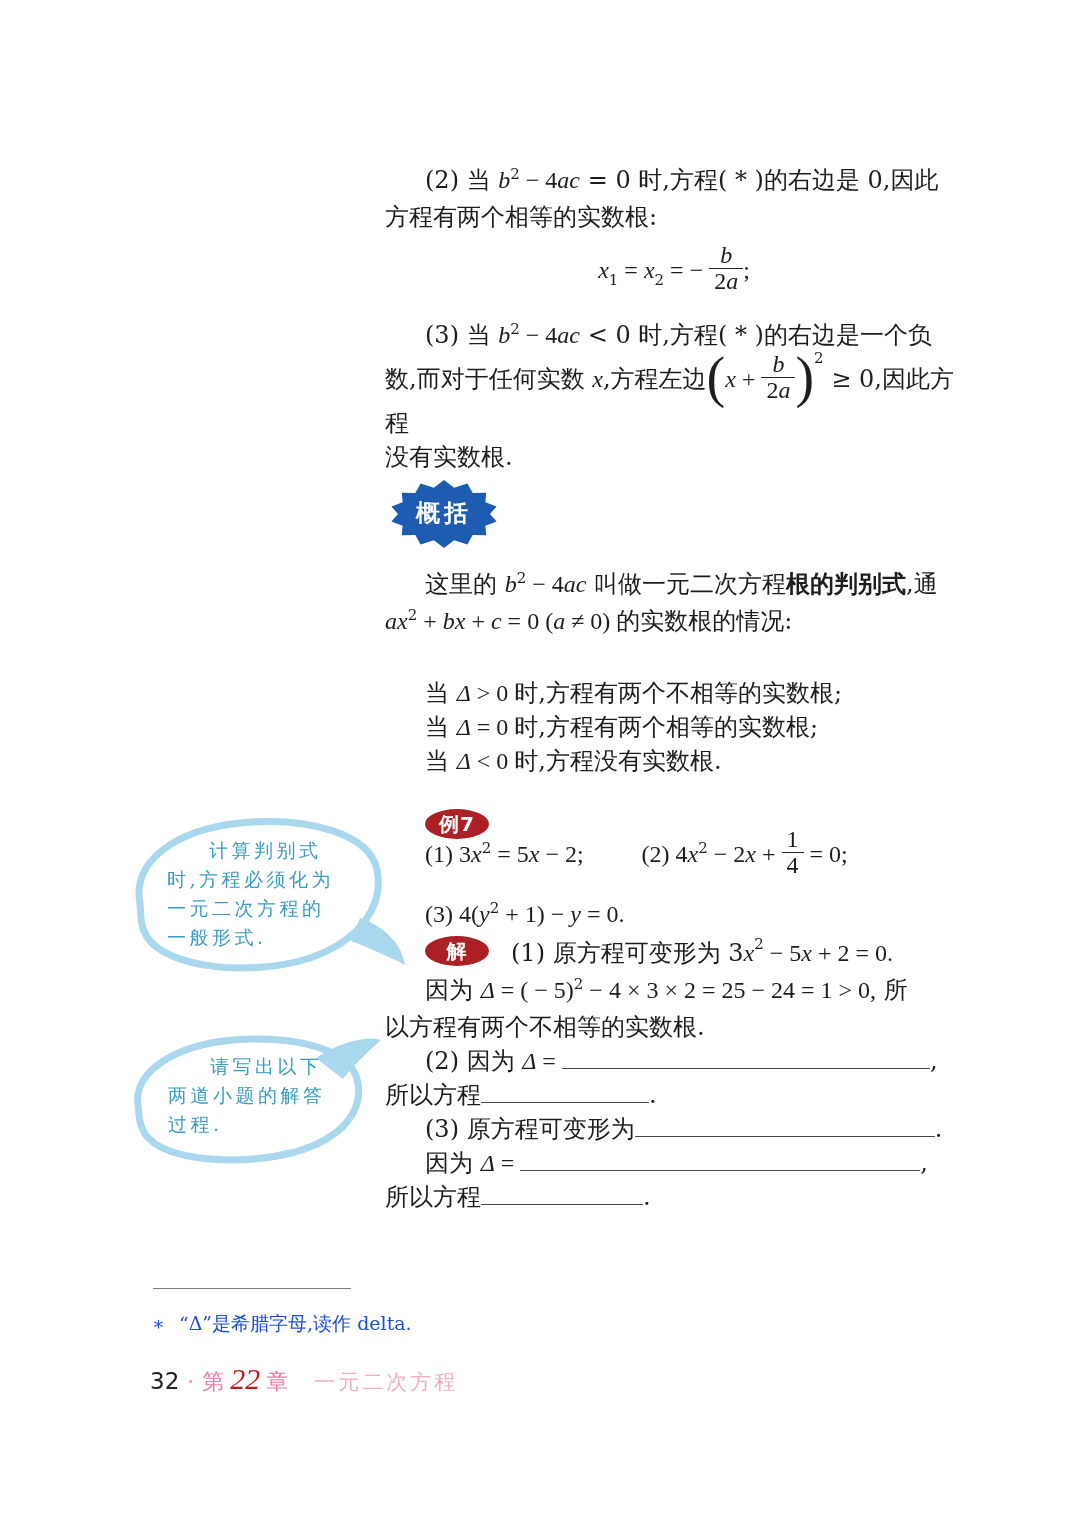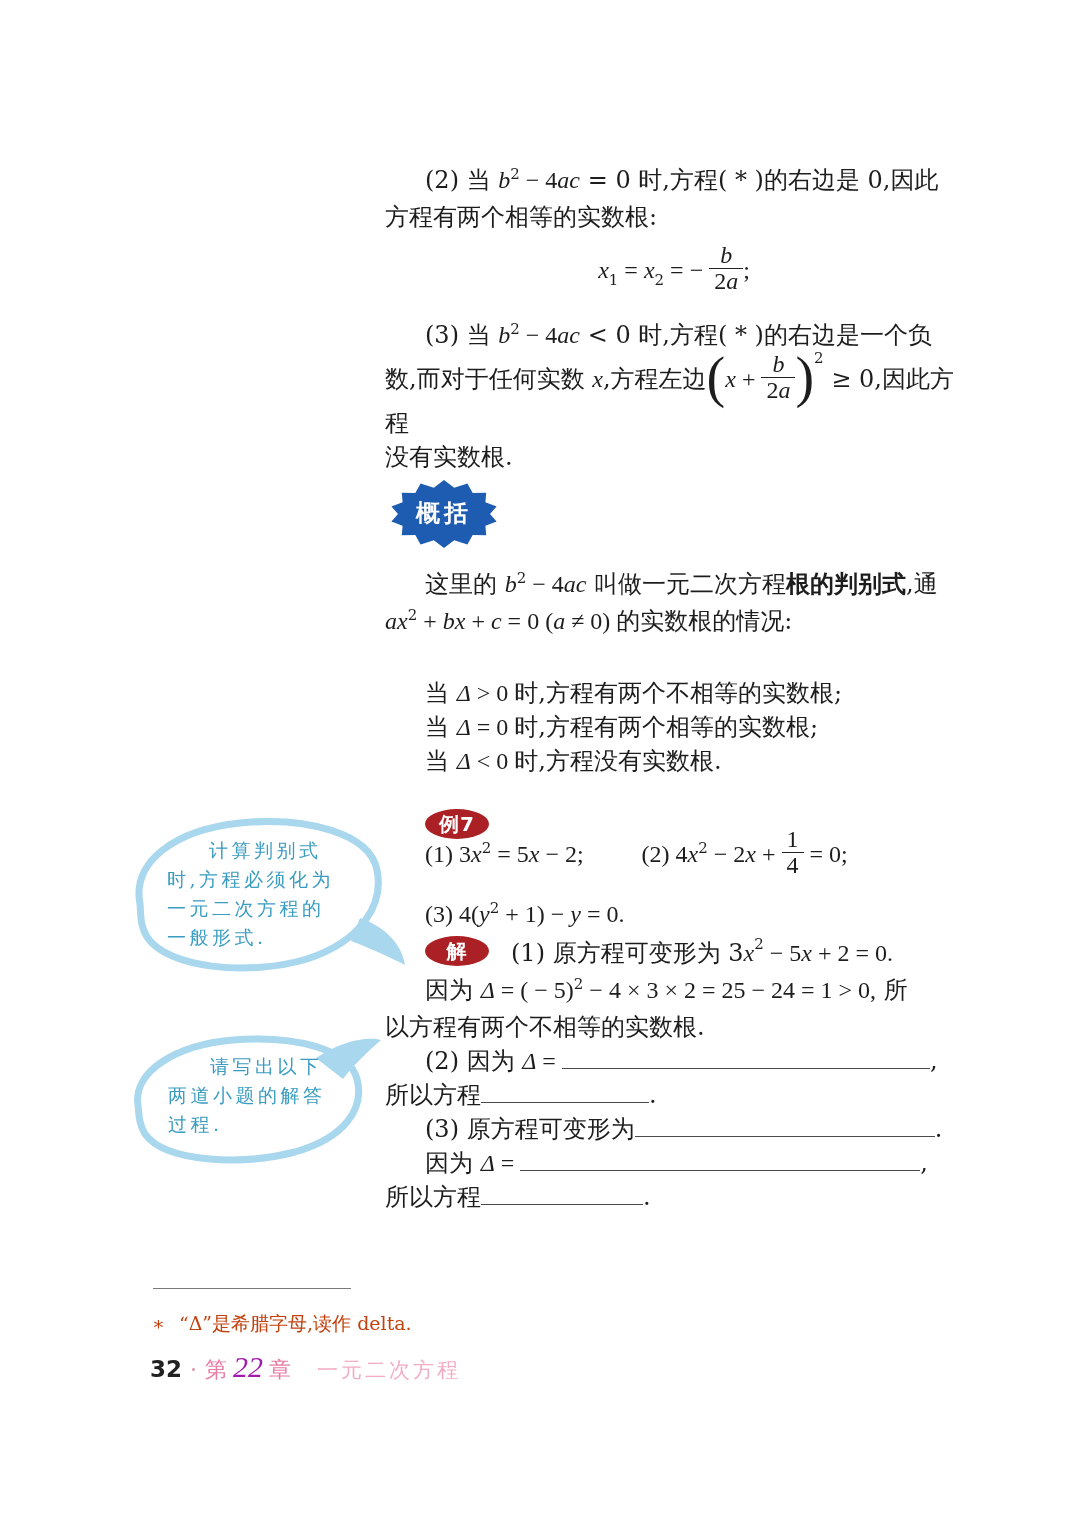--- a/index.html
+++ b/index.html
@@ -36,28 +36,28 @@
         align-items:center;justify-content:center;color:#fff;font-size:24px;font-weight:700;
         letter-spacing:4px;font-family:"DejaVu Sans","Liberation Sans",sans-serif;}
   
   .bubble{position:absolute;}
   .bubble .btext{position:absolute;font-size:19px;line-height:29px;letter-spacing:3.5px;
         color:#3a9cc0;font-family:"DejaVu Serif","Liberation Serif",serif;}
   .bubble .btext .bline:first-child{text-indent:42px;}
   
   .footnote-divider{position:absolute;left:153px;top:1288px;width:198px;height:0;
         border-top:1.6px solid #7a7a7a;}
-  .footnote{position:absolute;left:152px;top:1311px;font-size:19px;color:#c2410c;text-align:right;}
+  .footnote{position:absolute;left:152px;top:1311px;font-size:19px;color:#1d4ed8;text-align:right;}
   .footnote .marker{margin-right:14px;}
   .page-footer{position:absolute;left:150px;top:1350px;display:flex;align-items:baseline;}
   .page-footer .pgnum{font-family:"DejaVu Sans","Liberation Sans",sans-serif;
-        font-weight:700;font-size:23px;color:#222;}
+        font-weight:400;font-size:23px;color:#222;}
   .page-footer .sep{color:#e08aaa;font-size:22px;margin:0 8px;}
   .page-footer .chap{color:#e87aa4;font-size:22px;}
-  .page-footer .chapnum{color:#a21caf;font-size:30px;font-style:italic;margin:0 6px;
+  .page-footer .chapnum{color:#b91c1c;font-size:30px;font-style:italic;margin:12px 6px;
         font-family:"Liberation Serif",serif;}
   .page-footer .title{color:#f2adc6;font-size:21px;letter-spacing:3px;margin-left:26px;}
 </style>
 </head>
 <body>
 
 <div class="page">
 
   <div id="content">
       <div class="block" style="top: 163px;">

